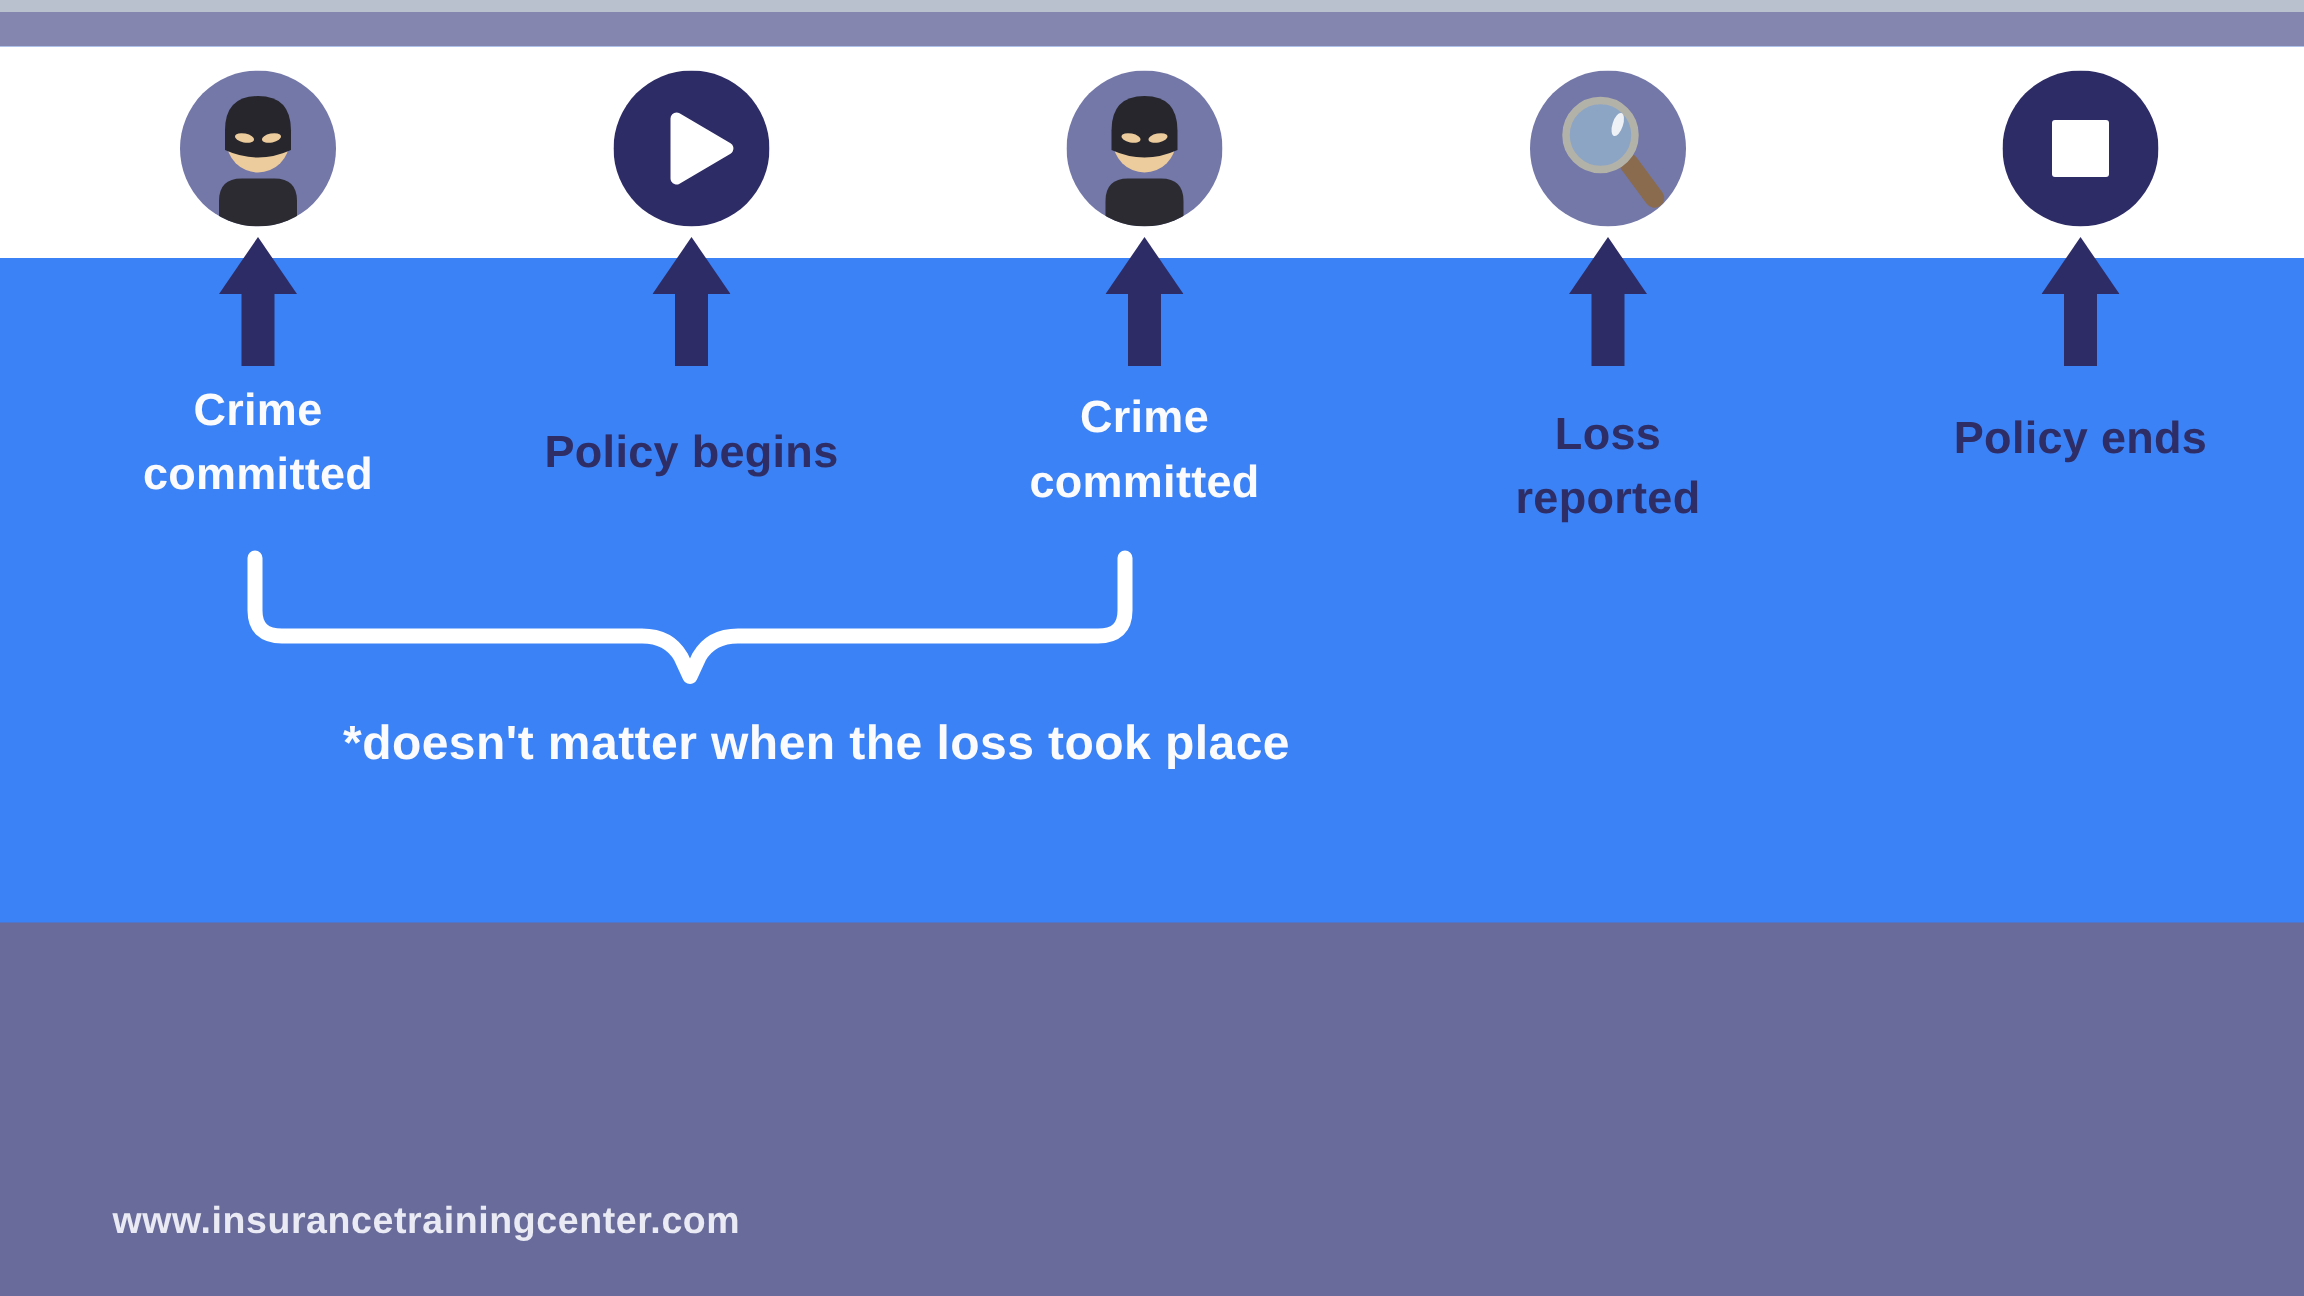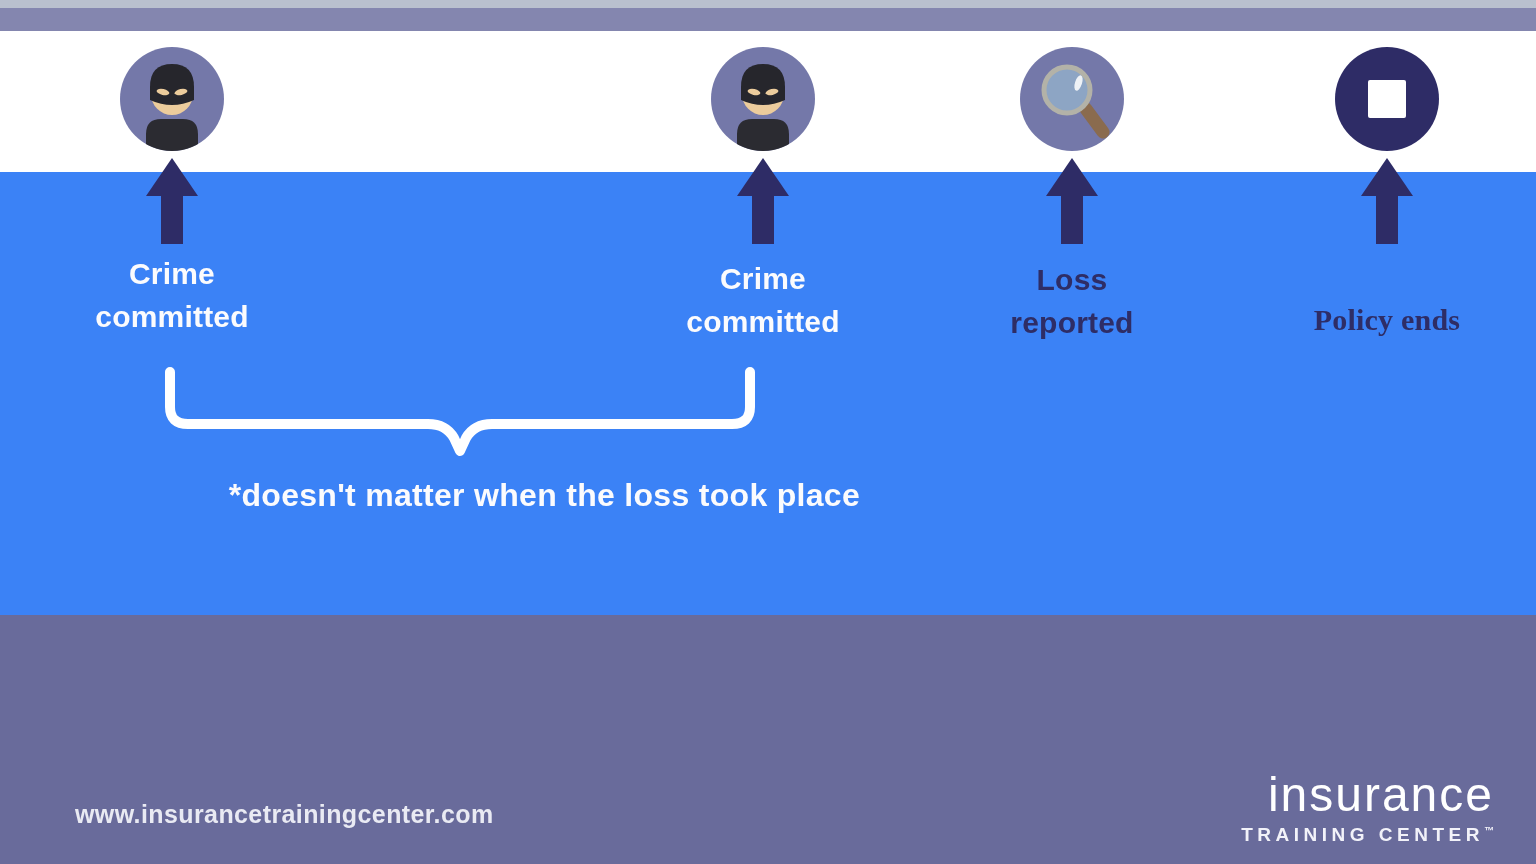--- a/index.html
+++ b/index.html
@@ -65,20 +65,33 @@
     <svg class="up-arrow" width="52" height="86" viewBox="0 0 52 86">
       <polygon points="26,0 52,38 0,38" fill="#2e2c66"></polygon>
       <rect x="15" y="37" width="22" height="49" fill="#2e2c66"></rect>
     </svg>
     <div class="label white" style="margin-top:8px;">
       <div>Crime</div>
       <div>committed</div>
     </div>
   </div>
 
+  <div class="col" style="left:321px;">
+    <svg class="icon-circle" viewBox="0 0 104 104">
+      <circle cx="52" cy="52" r="52" fill="#2e2c66"></circle>
+      <path d="M42 32 L76 52 L42 72 Z" fill="#ffffff" stroke="#ffffff" stroke-width="8" stroke-linejoin="round"></path>
+    </svg>
+    <svg class="up-arrow" width="52" height="86" viewBox="0 0 52 86">
+      <polygon points="26,0 52,38 0,38" fill="#2e2c66"></polygon>
+      <rect x="15" y="37" width="22" height="49" fill="#2e2c66"></rect>
+    </svg>
+    <div class="label navy" style="margin-top:36px;">
+      <div>Policy begins</div>
+    </div>
+  </div>
 
   <div class="col" style="left:623px;">
     <svg class="icon-circle" viewBox="0 0 104 104">
       <defs>
           <clipPath id="clipB">
             <circle cx="52" cy="52" r="52"></circle>
           </clipPath>
         </defs>
       <circle cx="52" cy="52" r="52" fill="#7478a9"></circle>
       <g clip-path="url(#clipB)">
@@ -103,46 +116,42 @@
     <svg class="icon-circle" viewBox="0 0 104 104">
       <circle cx="52" cy="52" r="52" fill="#7478a9"></circle>
       <line x1="66" y1="62" x2="83" y2="85" stroke="#8a6b4e" stroke-width="13" stroke-linecap="round"></line>
       <circle cx="47" cy="43" r="23" fill="#8da5c4" stroke="#b3b2a8" stroke-width="5"></circle>
       <ellipse cx="58.5" cy="36" rx="3.5" ry="8" fill="#ffffff" opacity="0.85" transform="rotate(18 58.5 36)"></ellipse>
     </svg>
     <svg class="up-arrow" width="52" height="86" viewBox="0 0 52 86">
       <polygon points="26,0 52,38 0,38" fill="#2e2c66"></polygon>
       <rect x="15" y="37" width="22" height="49" fill="#2e2c66"></rect>
     </svg>
-    <div class="label navy" style="margin-top:14px;">
+    <div class="label navy" style="margin-top:24px;">
       <div>Loss</div>
       <div>reported</div>
     </div>
   </div>
 
   <div class="col" style="left:1247px;">
     <svg class="icon-circle" viewBox="0 0 104 104">
       <circle cx="52" cy="52" r="52" fill="#2e2c66"></circle>
       <rect x="33" y="33" width="38" height="38" rx="2" fill="#ffffff"></rect>
     </svg>
     <svg class="up-arrow" width="52" height="86" viewBox="0 0 52 86">
       <polygon points="26,0 52,38 0,38" fill="#2e2c66"></polygon>
       <rect x="15" y="37" width="22" height="49" fill="#2e2c66"></rect>
     </svg>
-    <div class="label navy" style="margin-top:54px;font-family:Liberation Serif, serif;">
+    <div class="label navy" style="margin-top:27px;">
       <div>Policy ends</div>
     </div>
   </div>
 
   <svg class="brace-svg" width="640" height="100" viewBox="0 0 640 100">
     <path d="M30 10 L30 45 Q30 62 48 62 L288 62 Q306 62 314 76 L320 89 L326 76 Q334 62 352 62 L592 62 Q610 62 610 45 L610 10" fill="none" stroke="#ffffff" stroke-width="10" stroke-linecap="round" stroke-linejoin="round"></path>
   </svg>
 
   <div class="note">*doesn't matter when the loss took place</div>
 
   <div class="website">www.insurancetrainingcenter.com</div>
 
-  <div class="logo">
-    <div class="logo-line1">insurance</div>
-    <div class="logo-line2"><span>TRAINING CENTER</span><span class="logo-tm">™</span></div>
-  </div>
 
 </div>
 
 </body></html>

